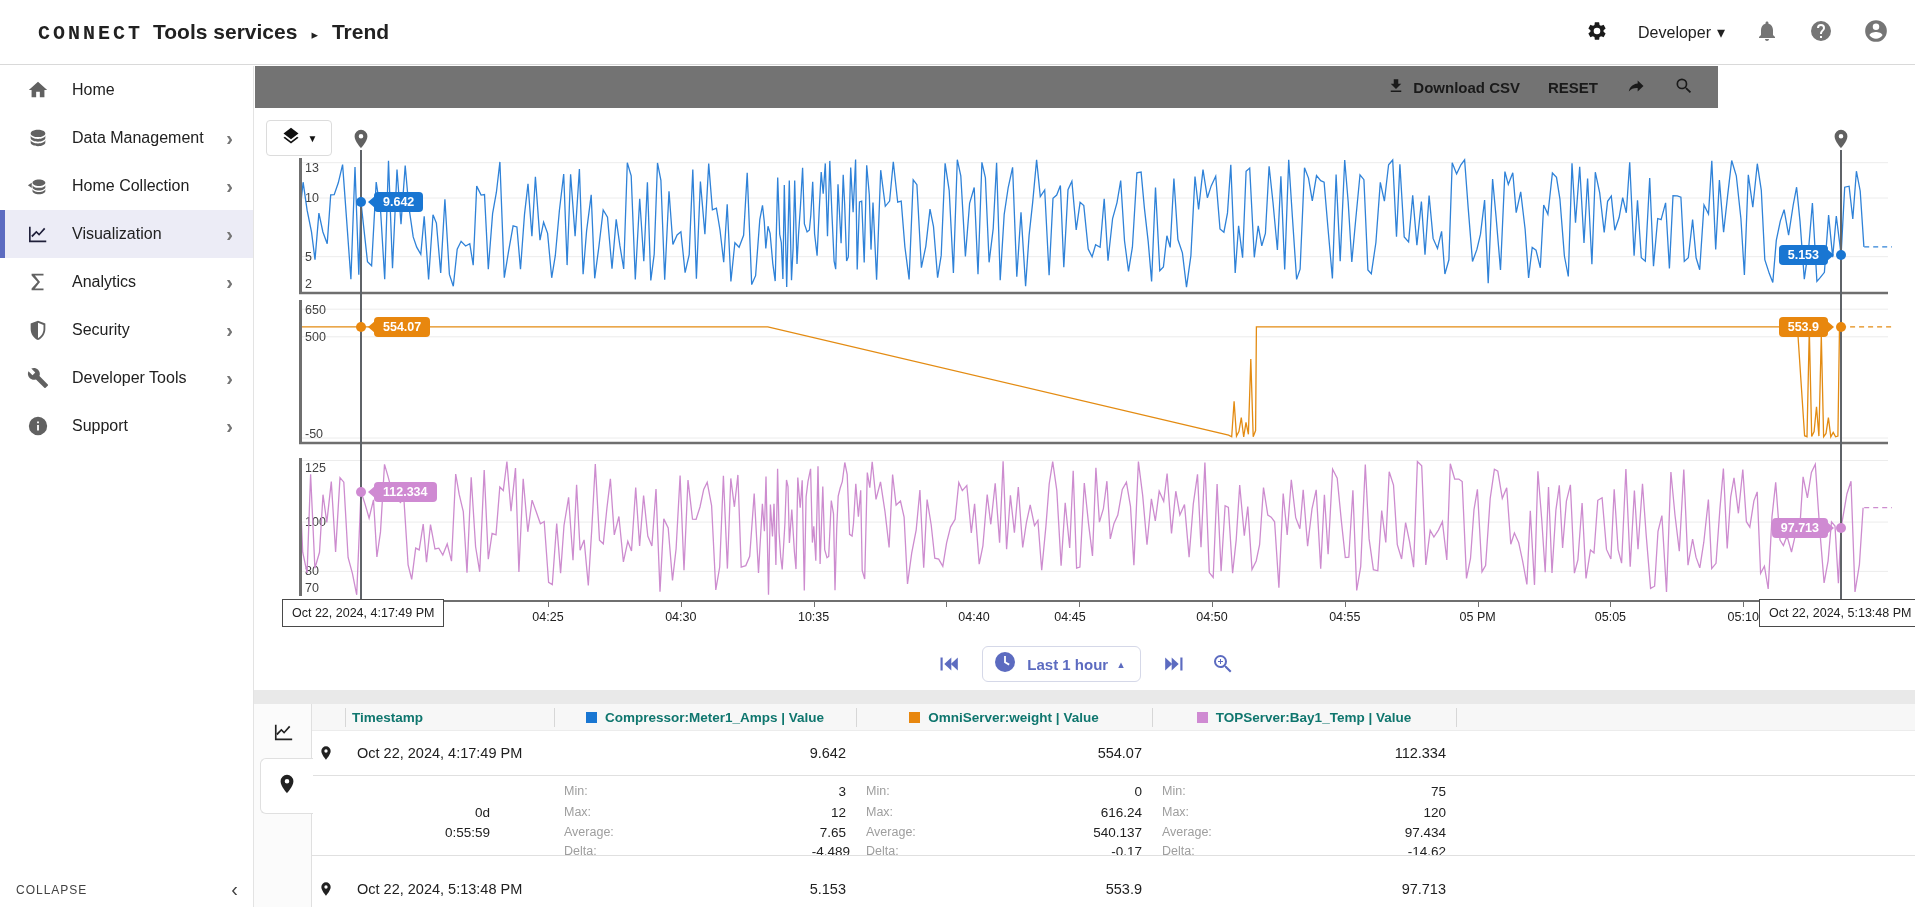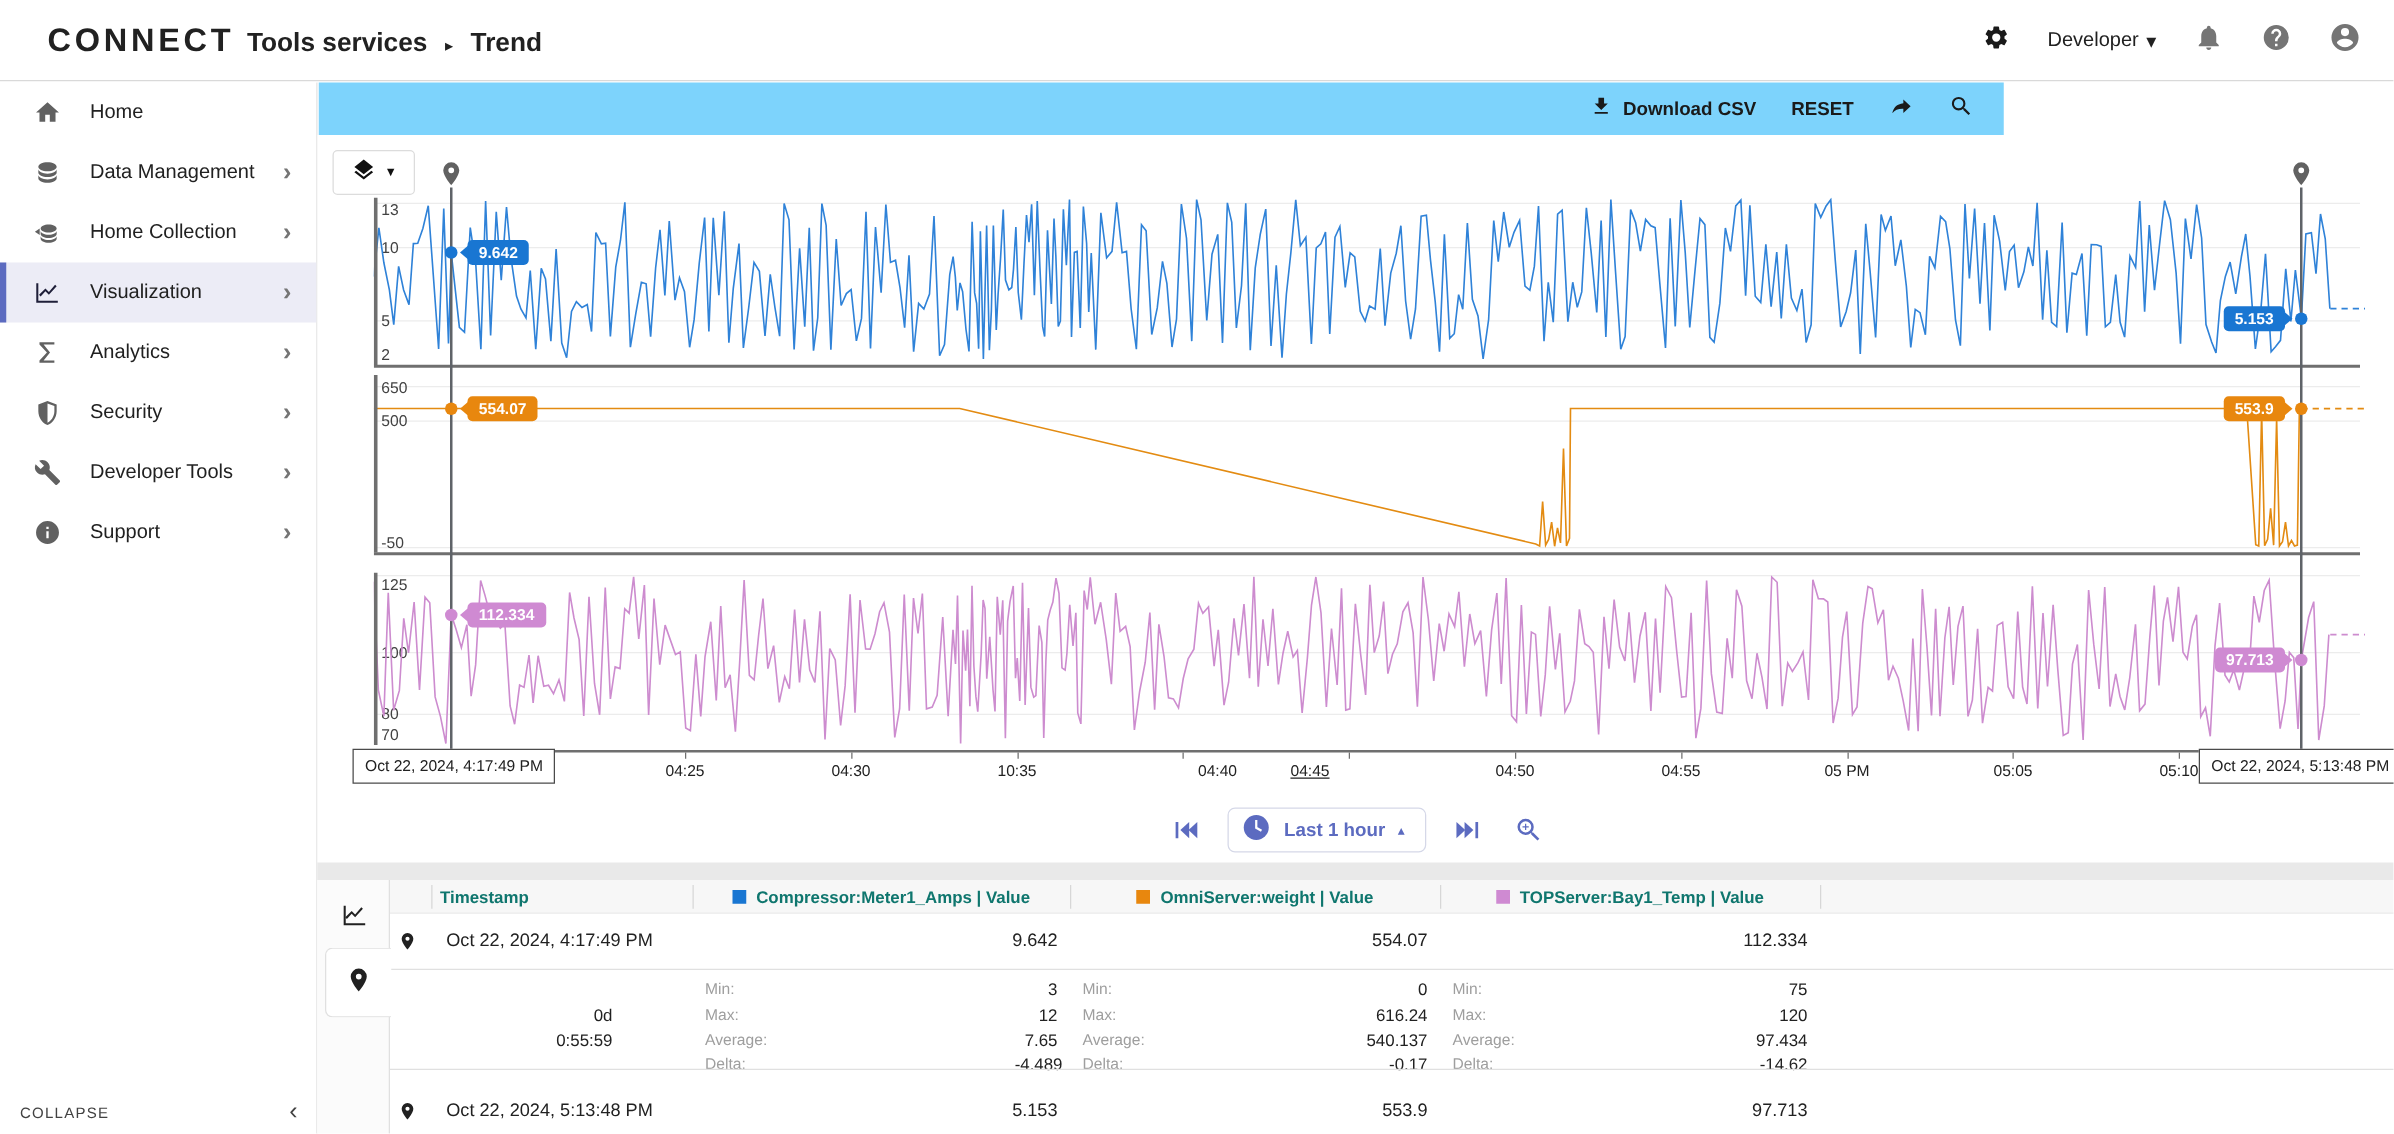--- a/index.html
+++ b/index.html
@@ -4,21 +4,21 @@
 <style>
   * { margin:0; padding:0; box-sizing:border-box; }
   html,body { background:#fff; }
   body { font-family:"Liberation Sans", sans-serif; color:#212121; }
   #app { position:relative; width:1915px; height:907px; overflow:hidden; background:#fff; }
 
   
   .header { position:absolute; left:0; top:0; width:1915px; height:65px; background:#fff;
             border-bottom:1px solid #d9d9d9; display:flex; align-items:center; }
   .logo-wrap { display:flex; align-items:baseline; margin-left:38px; gap:10px; }
-  .logo { font-size:26px; font-weight:700; letter-spacing:3px; }
+  .logo { font-size:20px; font-weight:700; letter-spacing:3px;font-family:Liberation Mono, monospace; }
   .product { font-size:21px; font-weight:700; }
   .crumb-sep { font-size:13px; margin:0 4px; }
   .page-title { font-size:21px; font-weight:700; }
   .header-right { position:absolute; right:26px; top:0; height:65px; display:flex; align-items:center; gap:30px; }
   .hbtn { display:flex; align-items:center; gap:6px; cursor:pointer; }
   .tutorial { font-size:16px; font-weight:500; }
   .icon-dark svg { fill:#1a1a1a; }
   .icon-gray svg { fill:#757575; }
 
   
@@ -30,21 +30,21 @@
   .nav-item .nlabel { font-size:16px; color:#212121; }
   .nav-item .chev { position:absolute; right:20px; color:#757575; font-size:20px; font-weight:700; }
   .nav-item.active { background:#ececf6; }
   .nav-item.active::before { content:""; position:absolute; left:0; top:0; bottom:0; width:5px; background:#5c6bc0; }
   .nav-item.active .nico svg { fill:#1f1f39; }
   .collapse { position:absolute; left:16px; bottom:6px; width:222px; display:flex; align-items:center; justify-content:space-between; cursor:pointer; }
   .collapse .clabel { font-size:12px; letter-spacing:1px; color:#424242; }
   .collapse .cchev { font-size:20px; color:#424242; }
 
   
-  .toolbar { position:absolute; left:255px; top:66px; width:1348px; height:42px; background:#7dd3fc;
+  .toolbar { position:absolute; left:255px; top:66px; width:1463px; height:42px; background:#737373;
              display:flex; align-items:center; justify-content:flex-end; gap:28px; padding-right:24px; }
   .tbtn { display:flex; align-items:center; gap:8px; font-size:15px; font-weight:700; cursor:pointer; color:#1a1a1a; }
   .tbtn svg { fill:#1a1a1a; }
 
   
   .chart-card { position:absolute; left:254px; top:108px; width:1661px; height:582px; background:#fff; }
   .layers-btn { position:absolute; left:12px; top:12px; width:66px; height:36px; background:#fff;
                 border:1px solid #dcdcdc; border-radius:4px; display:flex; align-items:center; justify-content:center; gap:7px; cursor:pointer; }
   .layers-btn svg { fill:#111; }
   .layers-btn .dcar { font-size:10px; color:#111; }
@@ -310,21 +310,21 @@
     <div id="time-ticks">
         <div class="ttick" style="left: 294px;"></div>
         <div class="tlabel" style="left: 294px;">04:25</div>
         <div class="ttick" style="left: 426.8px;"></div>
         <div class="tlabel" style="left: 426.8px;">04:30</div>
         <div class="ttick" style="left: 559.6px;"></div>
         <div class="tlabel" style="left: 559.6px;">10:35</div>
         <div class="ttick" style="left: 692.4px;"></div>
         <div class="tlabel" style="left: 720px;">04:40</div>
         <div class="ttick" style="left: 825.2px;"></div>
-        <div class="tlabel" style="left: 794px; text-decoration: underline;">04:45</div>
+        <div class="tlabel" style="left: 816px;">04:45</div>
         <div class="ttick" style="left: 958px;"></div>
         <div class="tlabel" style="left: 958px;">04:50</div>
         <div class="ttick" style="left: 1090.8px;"></div>
         <div class="tlabel" style="left: 1090.8px;">04:55</div>
         <div class="ttick" style="left: 1223.6px;"></div>
         <div class="tlabel" style="left: 1223.6px;">05 PM</div>
         <div class="ttick" style="left: 1356.4px;"></div>
         <div class="tlabel" style="left: 1356.4px;">05:05</div>
         <div class="ttick" style="left: 1489.2px;"></div>
         <div class="tlabel" style="left: 1489.2px;">05:10</div>

